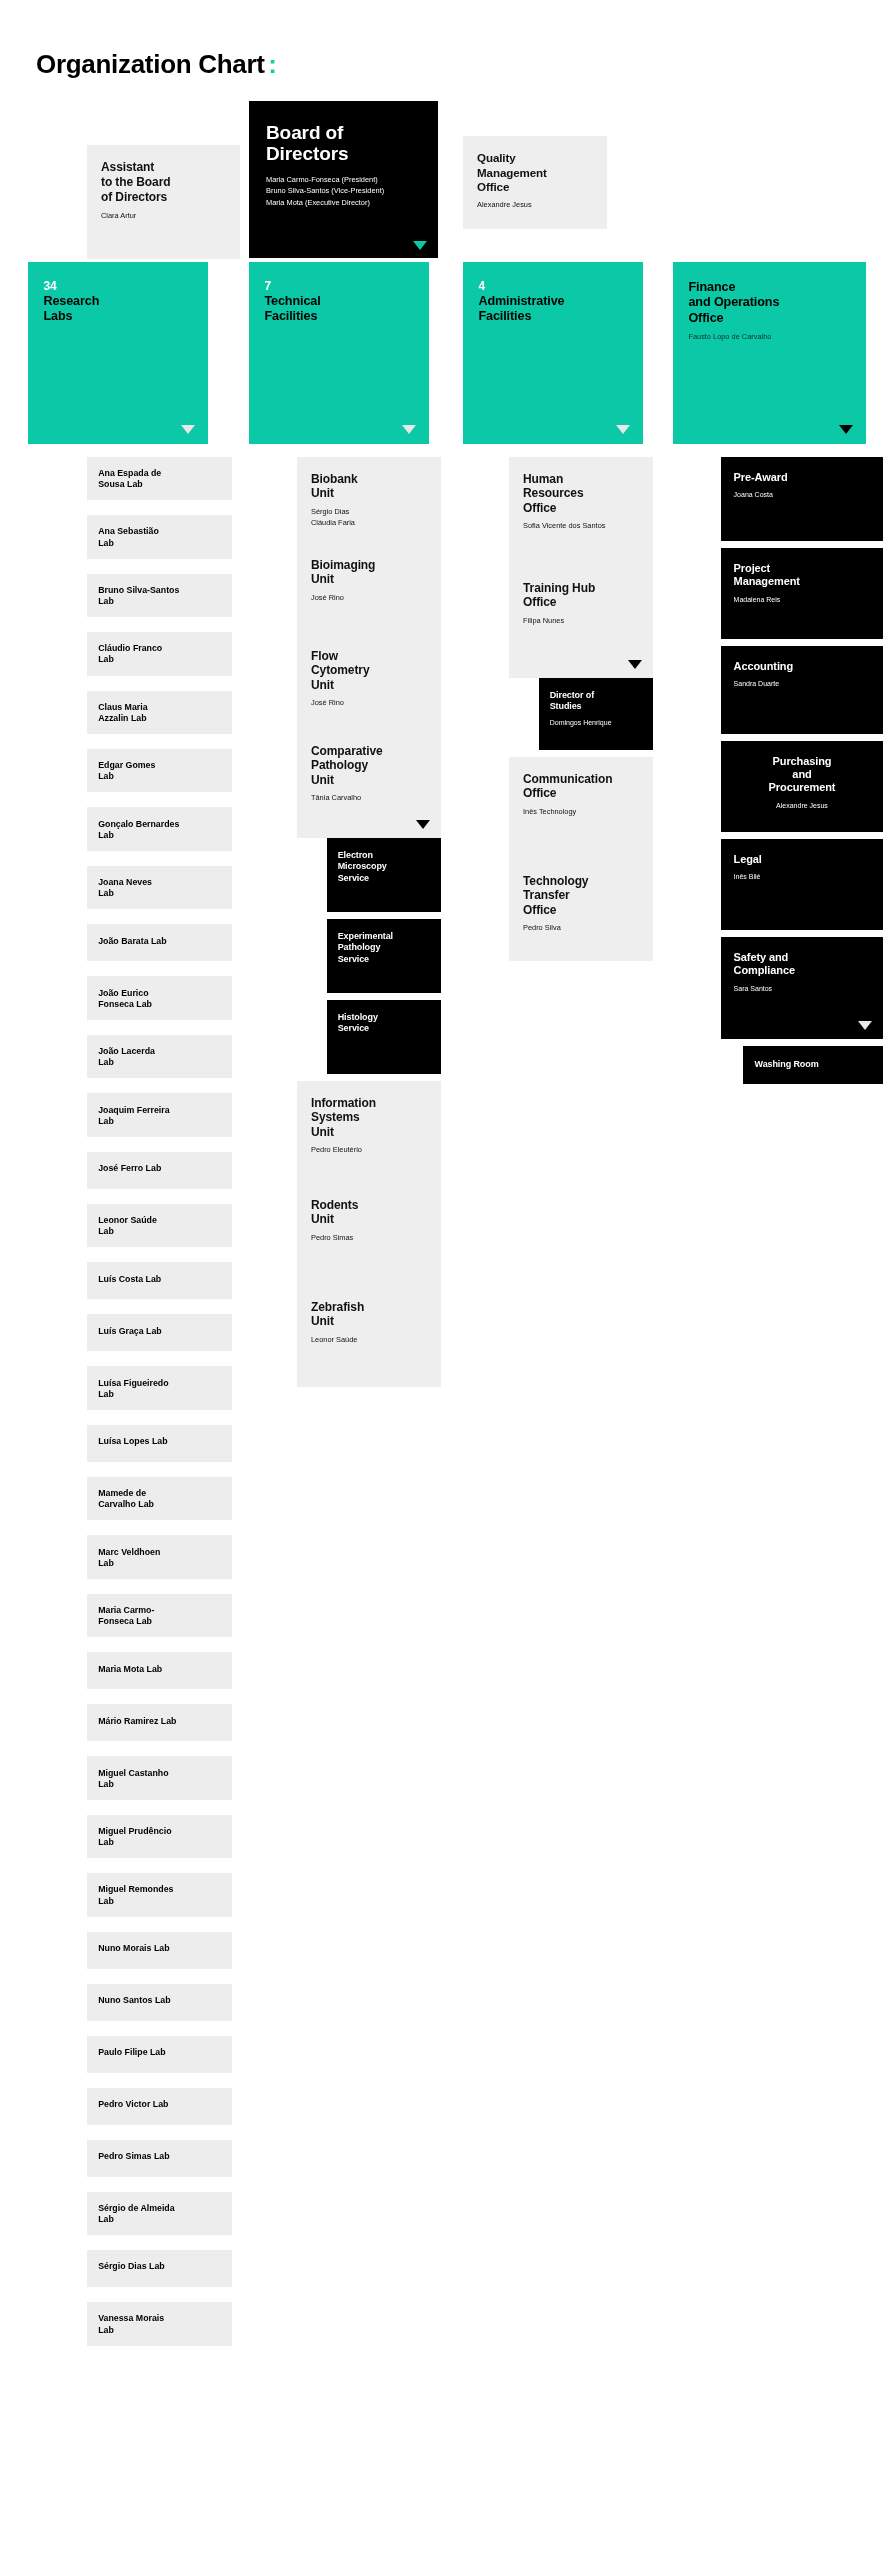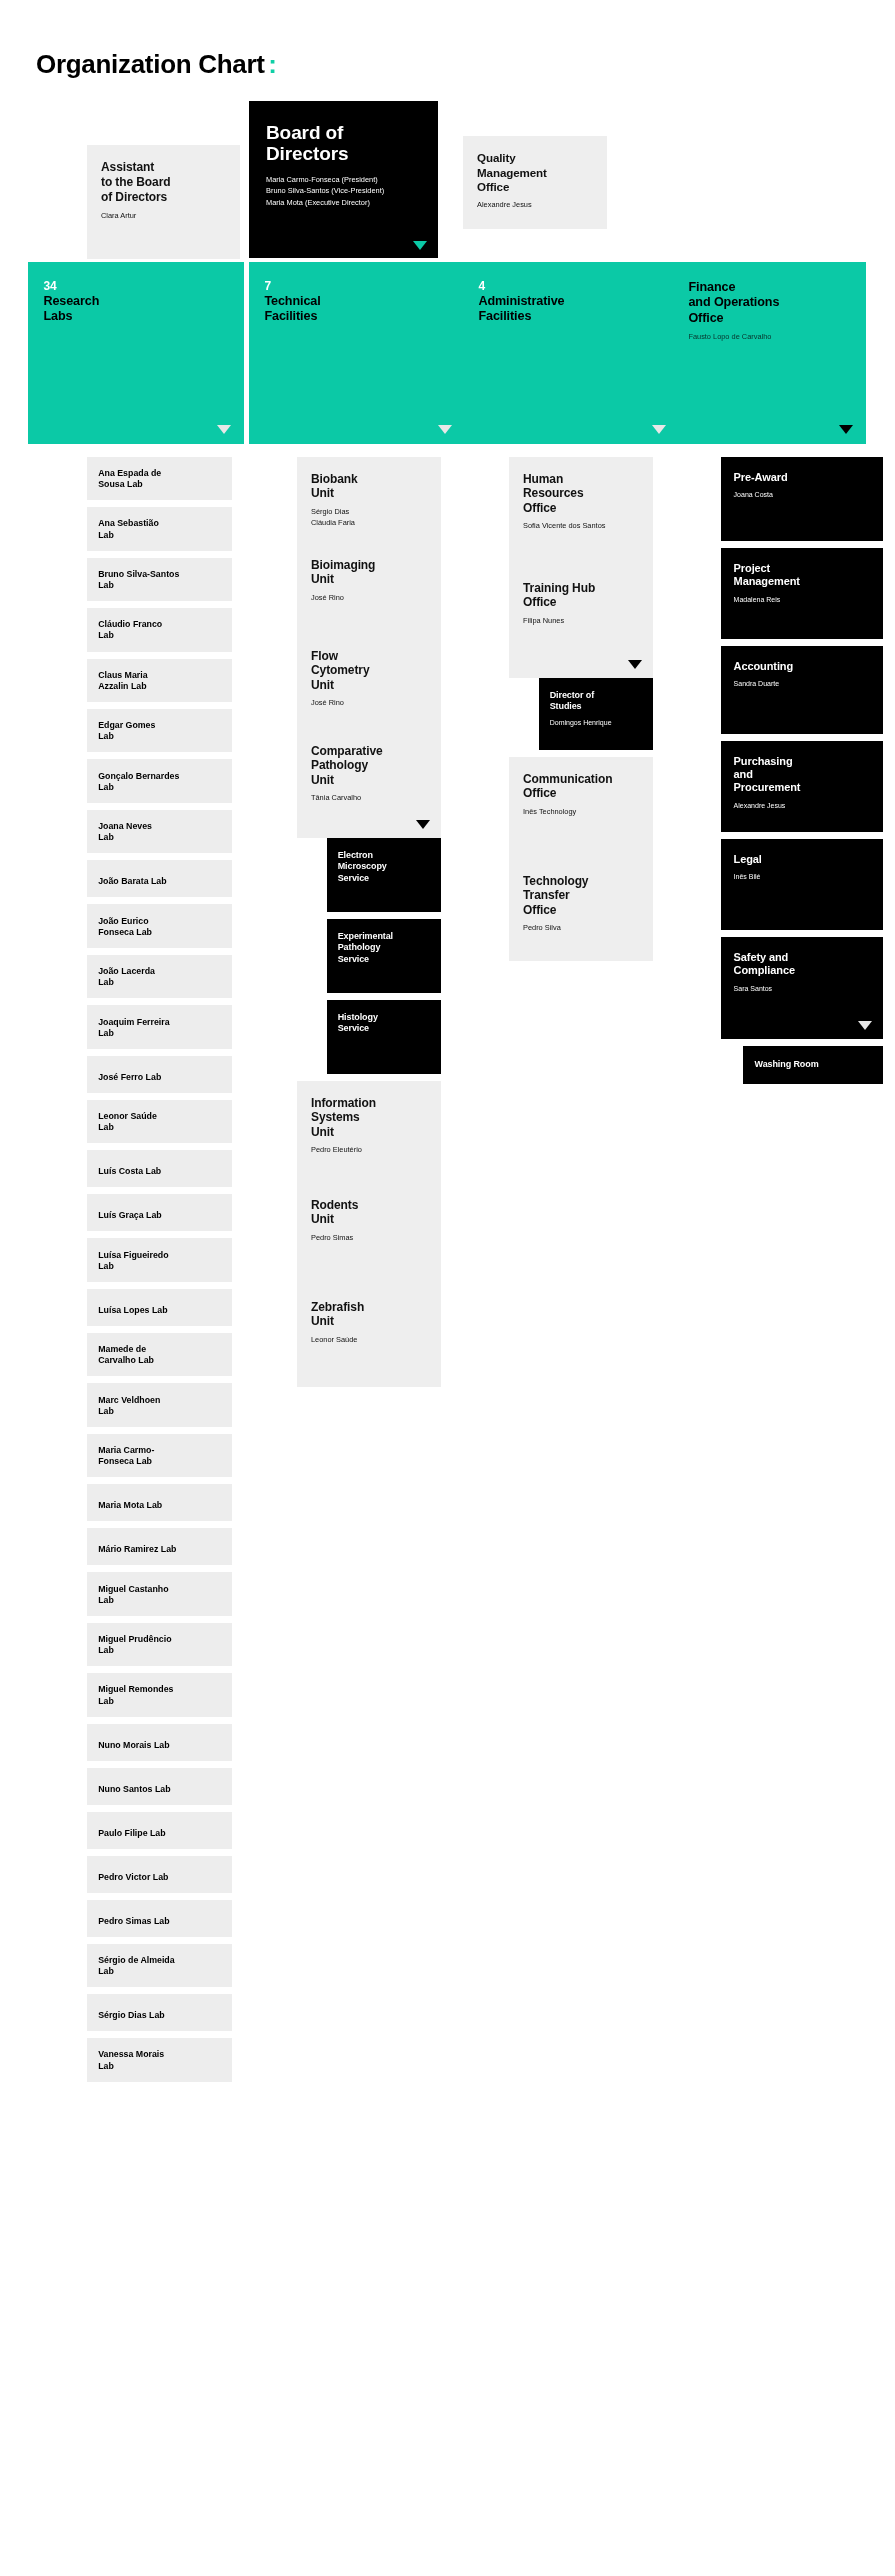--- a/index.html
+++ b/index.html
@@ -83,21 +83,21 @@
   }
   .board-card .heading { font-size: 19px; line-height: 1.12; }
   .board-card .people { font-size: 7.4px; margin-top: 9.8px; line-height: 1.5; }
   .qmo-card {
     position: absolute; left: 463px; top: 42px; width: 144px; height: 93px;
   }
 
   
   .cat-row { position: relative; height: 189px; margin-top: 7px; }
   .cat {
-    position: absolute; top: 0; width: 216px; height: 182px;
+    position: absolute; top: 0; width: 180px; height: 182px;
     padding: 18px 15.4px;
   }
   .cat .heading { font-size: 12.6px; }
   .cat1 { left: 28px; }
   .cat2 { left: 249px; }
   .cat3 { left: 463px; }
   .cat4 { left: 673px; width: 193px; }
   .cat4 .heading { font-size: 12.6px; }
   .cat .tri { right: 12.6px; bottom: 9.8px; }
 
@@ -105,24 +105,24 @@
   .cols { position: relative; margin-top: 5.6px; }
   .col { position: absolute; top: 0; }
   .col-labs  { left: 87px; width: 145px; }
   .col-tech  { left: 297px; width: 144px; }
   .col-admin { left: 509px; width: 144px; }
   .col-fin   { left: 721px; width: 162px; }
 
   .lab-box {
     background: #ededed;
     padding: 11.2px 9.8px 9.8px 11.2px;
-    margin-bottom: 7px;
+    margin-bottom: 15px;
     min-height: 37px;
     display: flex;
-    align-items: flex-end;
+    align-items: flex-start;
   }
   .lab-box .heading {
     font-size: 8.8px; font-weight: bold; line-height: 1.28; white-space: pre-line;
   }
 
   .unit-box { margin-bottom: 0; min-height: 84px; }
   .unit-box .heading { font-size: 12px; line-height: 1.2; }
 
   .sub-box {
     margin-bottom: 7px;
@@ -433,21 +433,21 @@
         </div>
         <div class="card black fin-box" style="min-height: 91px;">
           <div class="heading">Project
 Management</div>
           <div class="people">Madalena Reis</div>
         </div>
         <div class="card black fin-box" style="min-height: 88px;">
           <div class="heading">Accounting</div>
           <div class="people">Sandra Duarte</div>
         </div>
-        <div class="card black fin-box" style="min-height: 91px;">
+        <div class="card black fin-box" style="min-height: 91px; text-align: center;">
           <div class="heading">Purchasing
 and
 Procurement</div>
           <div class="people">Alexandre Jesus</div>
         </div>
         <div class="card black fin-box" style="min-height: 91px;">
           <div class="heading">Legal</div>
           <div class="people">Inês Bilé</div>
         </div>
         <div class="card black fin-box" style="min-height: 102px;">

